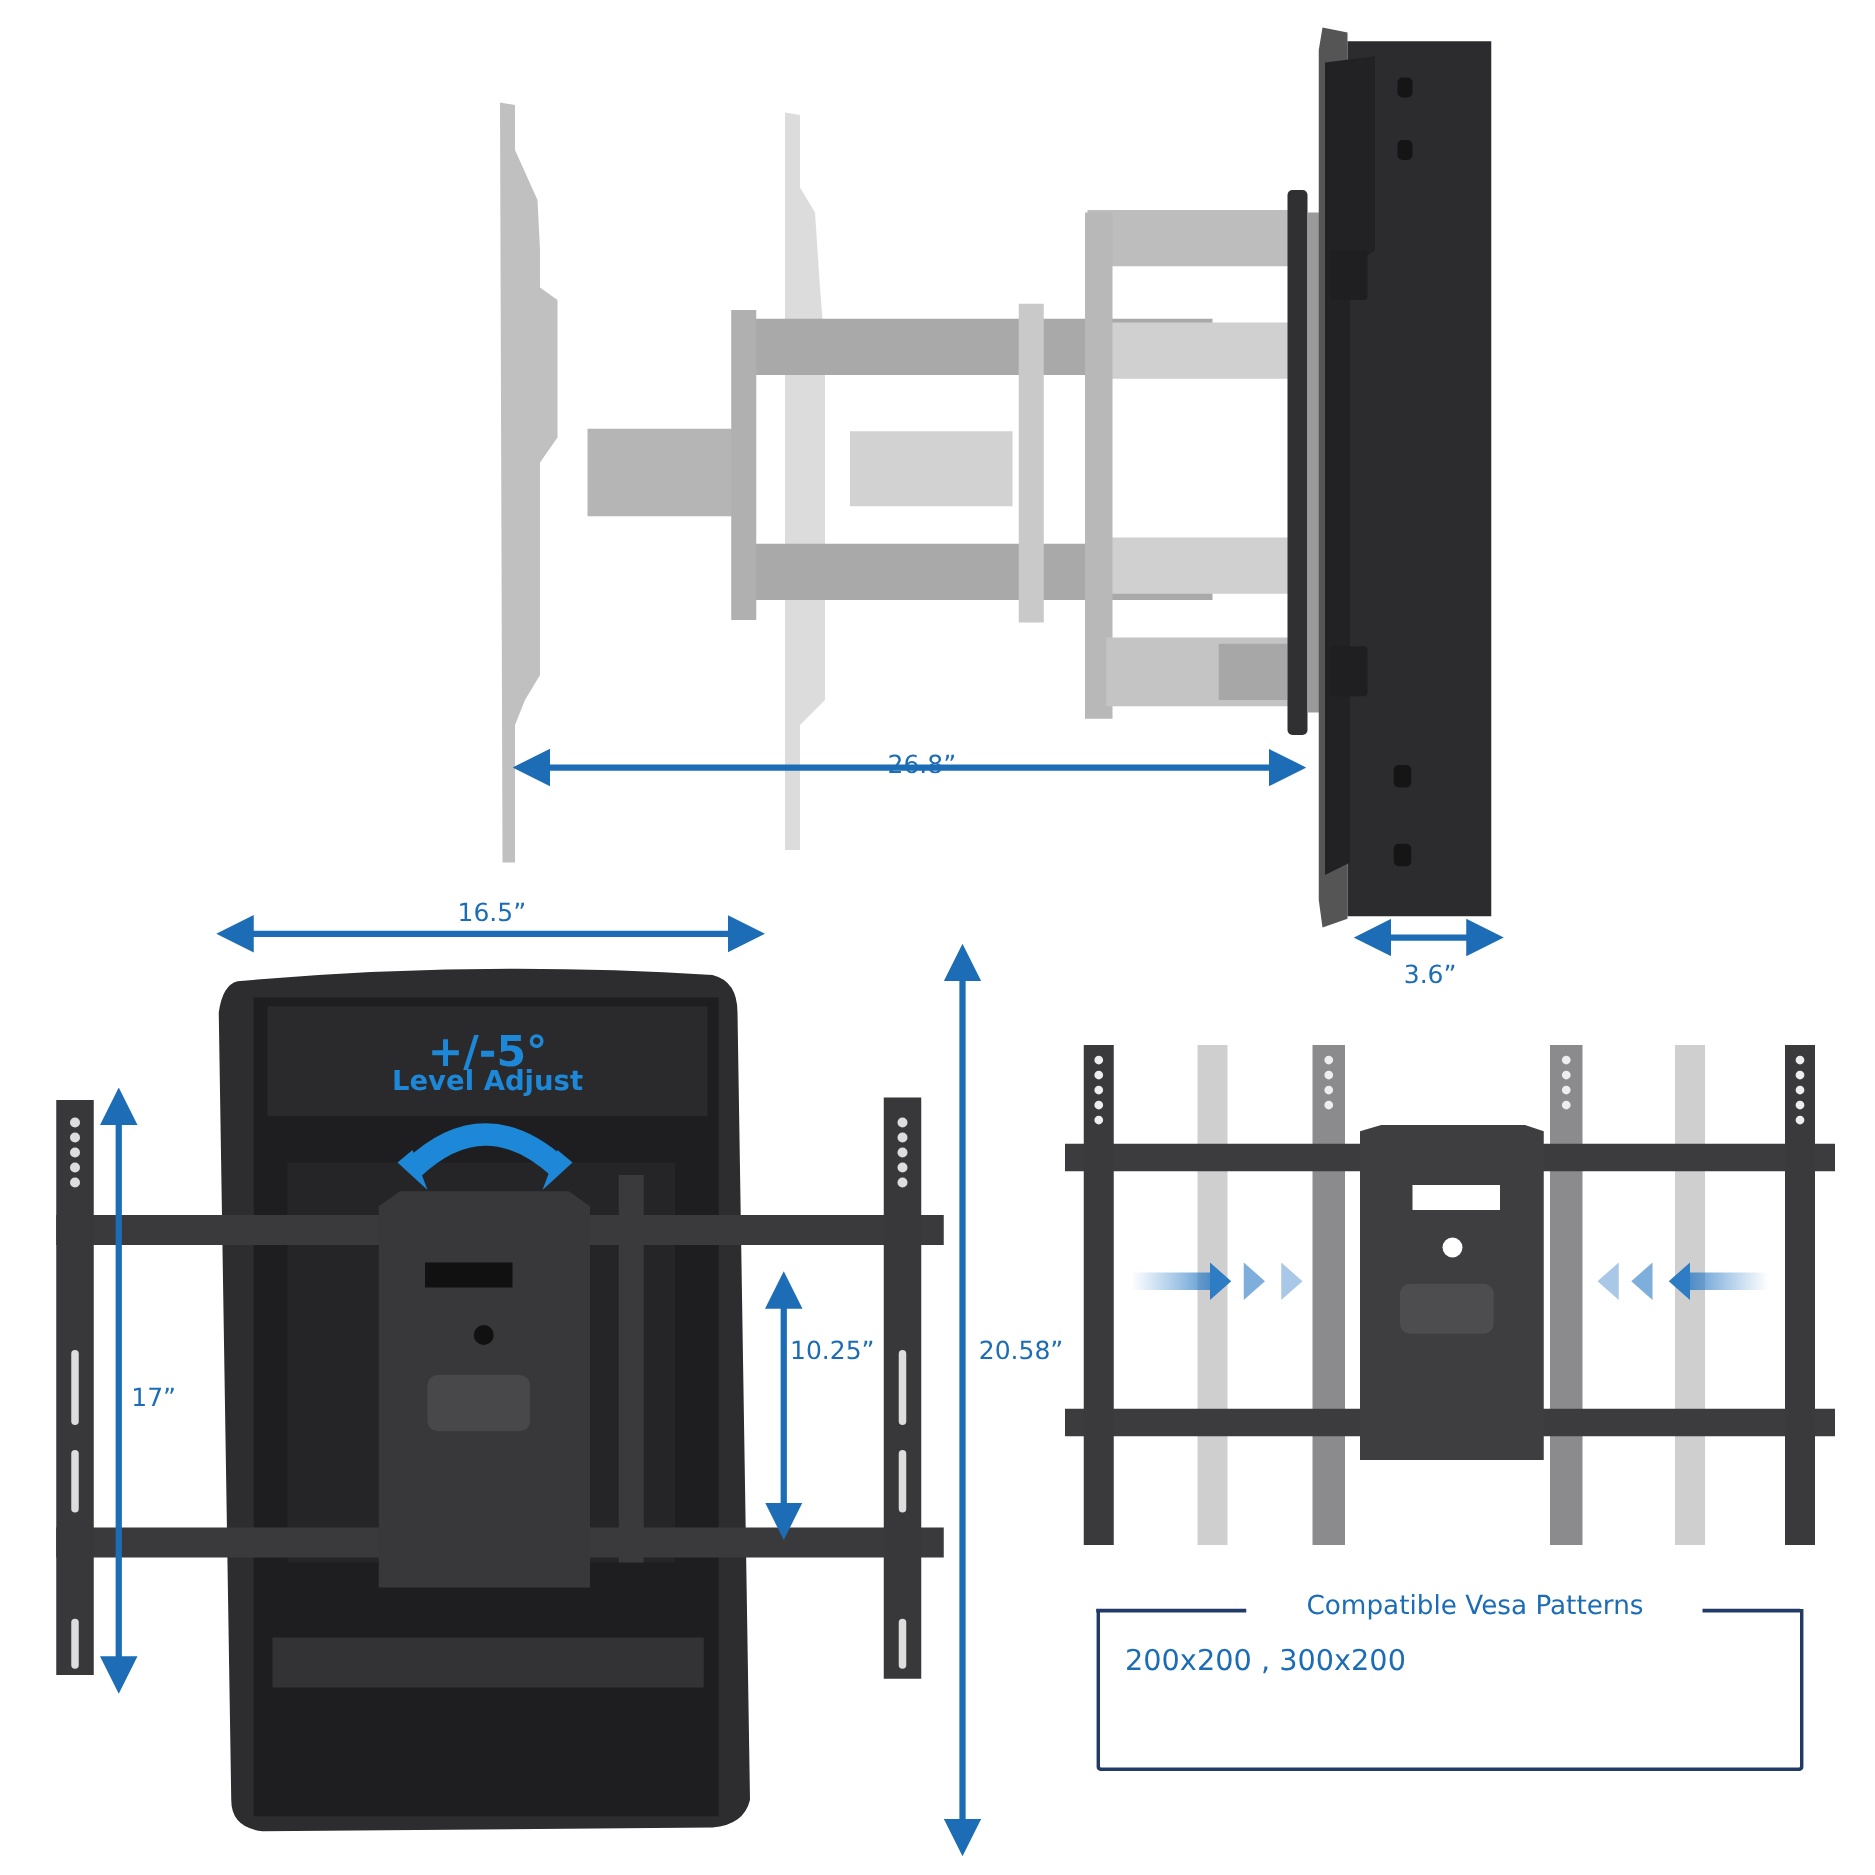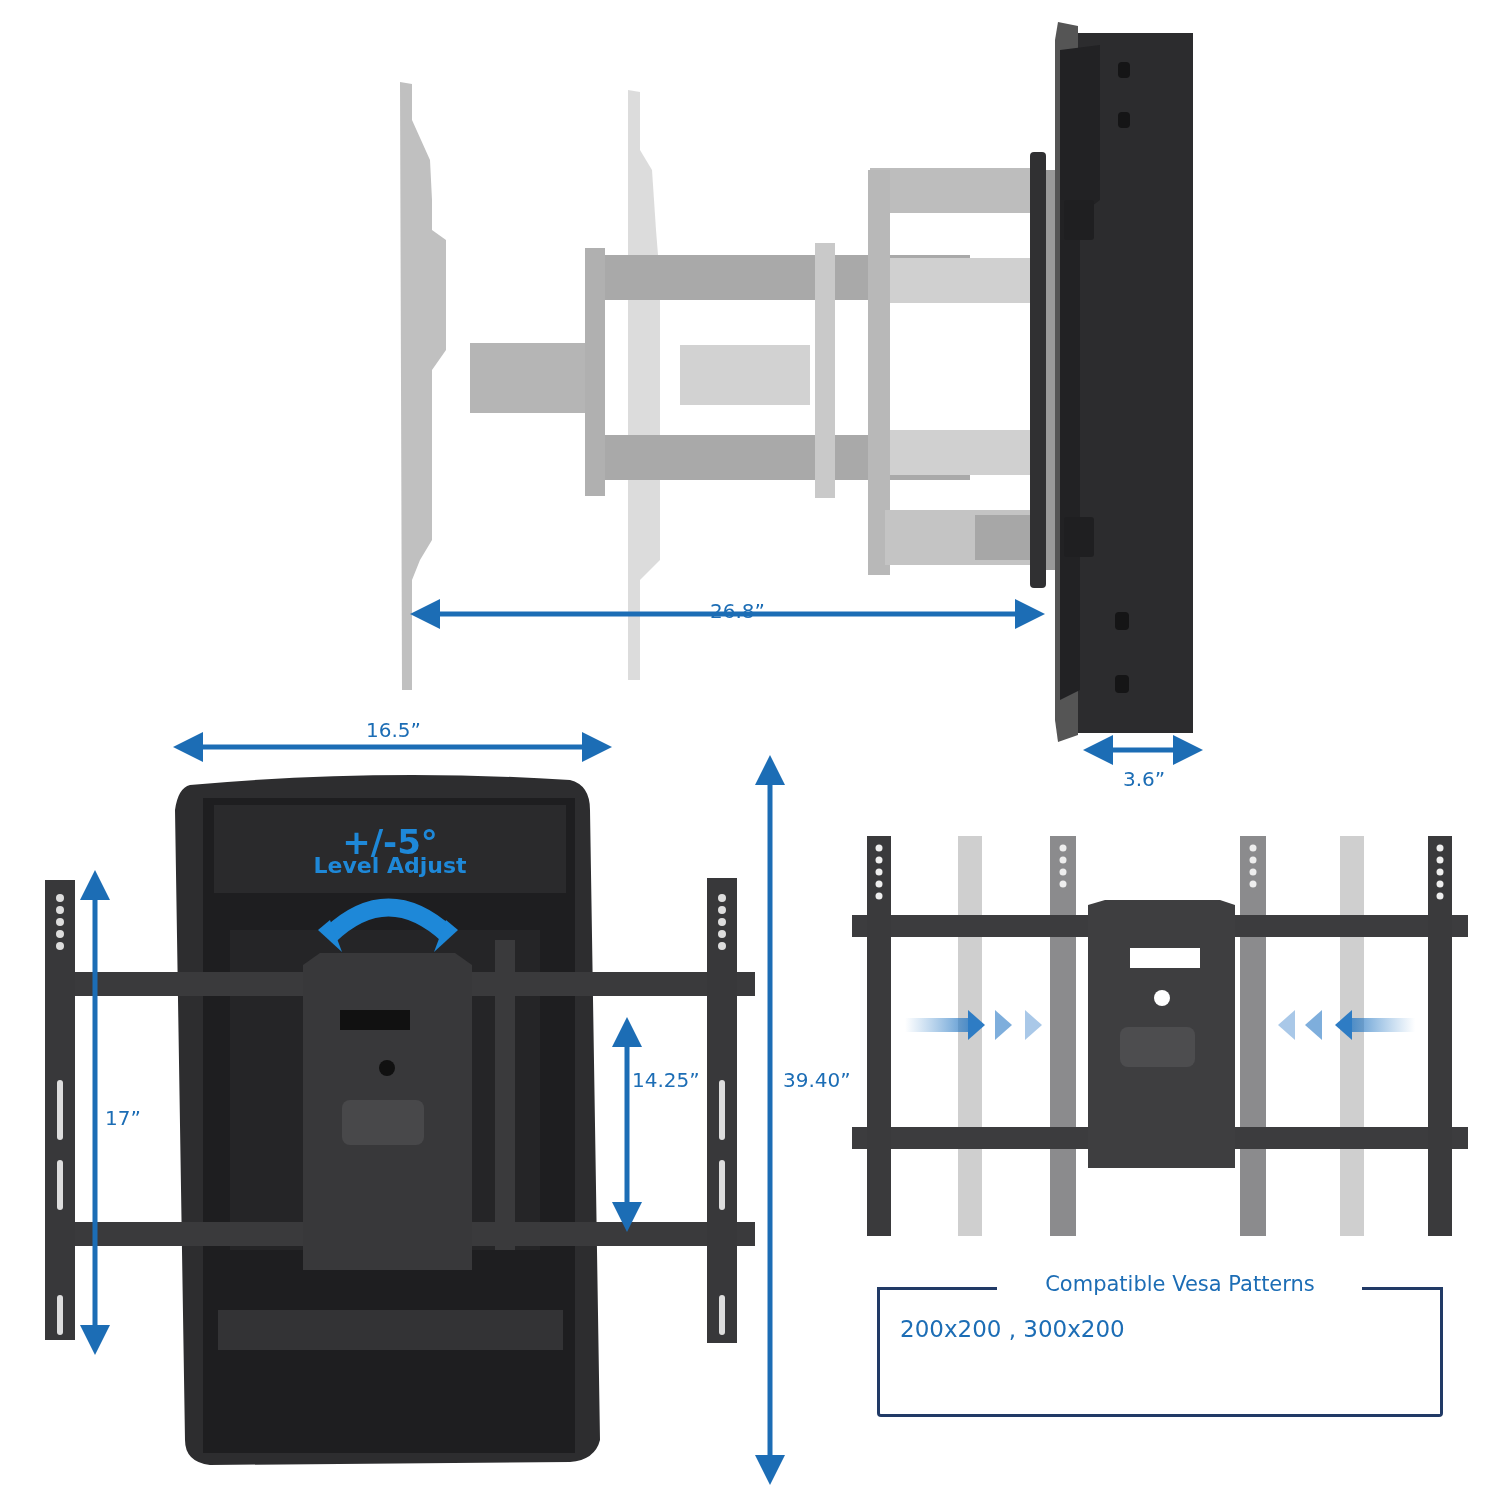--- a/index.html
+++ b/index.html
@@ -164,22 +164,22 @@
     <path d="M1352,1010 L1335,1025 L1352,1040 Z" fill="#2e7cc4"></path>
     <path d="M1322,1010 L1305,1025 L1322,1040 Z" fill="#7eaedc"></path>
     <path d="M1295,1010 L1278,1025 L1295,1040 Z" fill="#a9c8e8"></path>
   </g>
 </svg>
 
 <div class="dim-label" style="left:710px;top:586px;margin-top:13px;">26.8”</div>
 <div class="dim-label" style="left:1123px;top:767px;">3.6”</div>
 <div class="dim-label" style="left:366px;top:718px;">16.5”</div>
 <div class="dim-label" style="left:105px;top:1106px;">17”</div>
-<div class="dim-label" style="left:632px;top:1068px;">14.25”</div>
-<div class="dim-label" style="left:783px;top:1068px;">39.40”</div>
+<div class="dim-label" style="left:632px;top:1068px;">10.25”</div>
+<div class="dim-label" style="left:783px;top:1068px;">20.58”</div>
 
 <div class="level-title">+/-5°</div>
 <div class="level-sub">Level Adjust</div>
 
 <div class="vesa-box"></div>
 <div class="vesa-box-top-l"></div>
 <div class="vesa-box-top-r"></div>
 <div class="vesa-title">Compatible Vesa Patterns</div>
 <div class="vesa-lines">
   <div>200x200 , 300x200</div>

